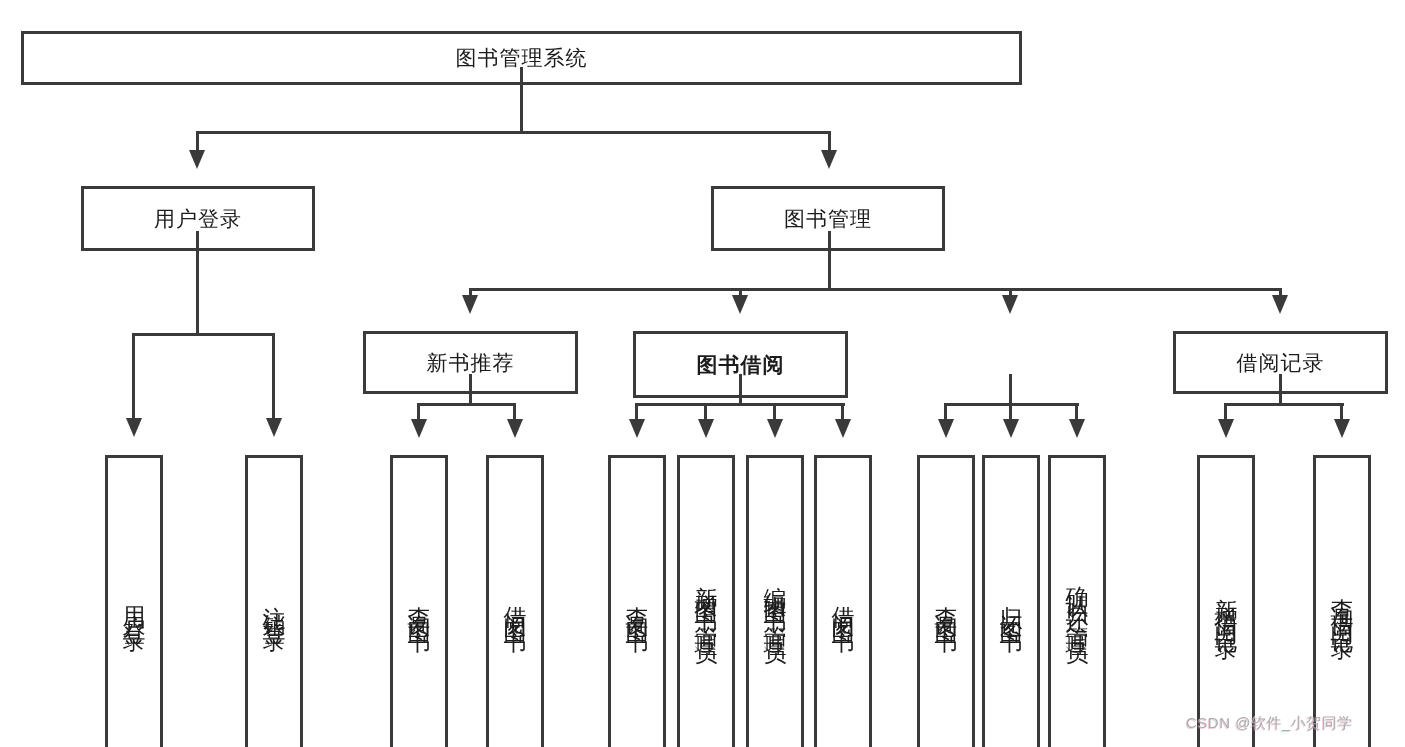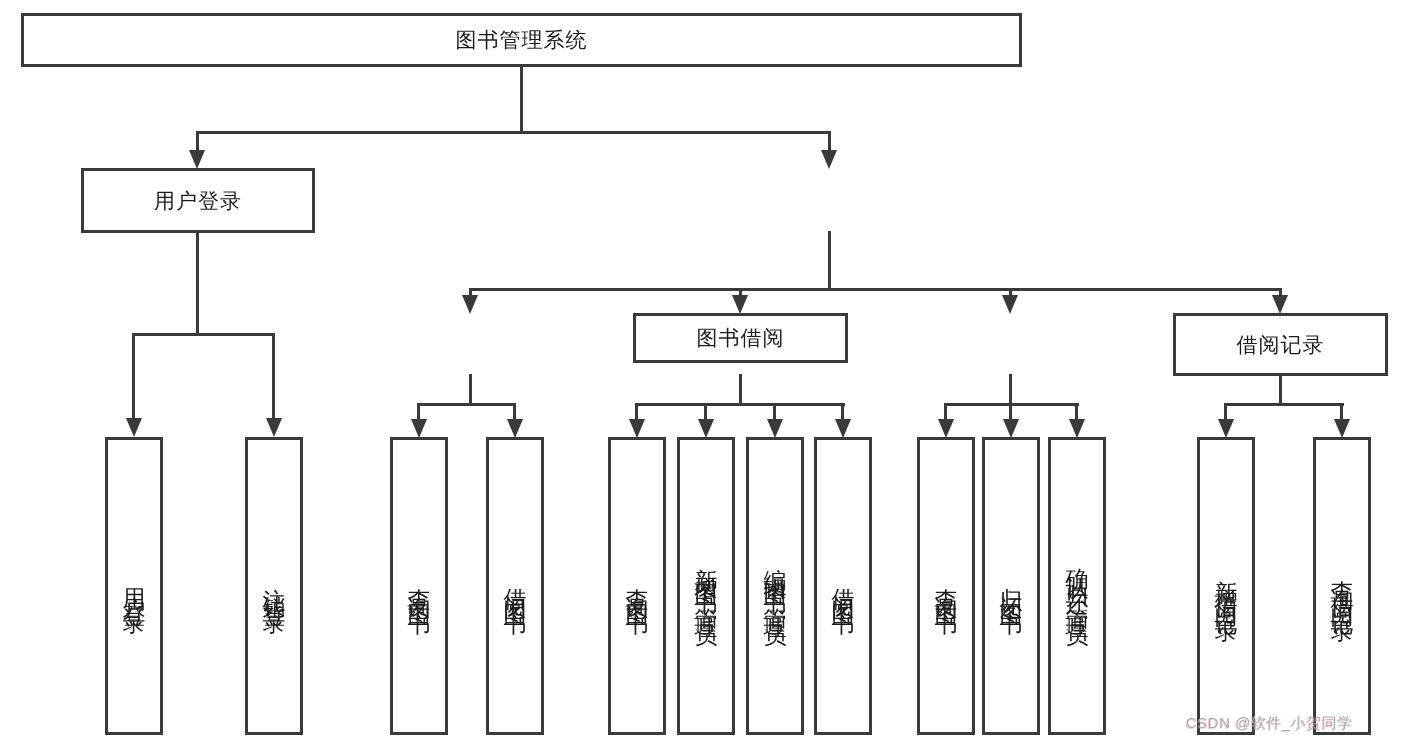--- a/index.html
+++ b/index.html
@@ -3,21 +3,21 @@
 <meta charset="utf-8">
 <style>
   html,body{margin:0;padding:0;background:#ffffff;}
   #stage{
     position:relative;width:1405px;height:747px;background:#ffffff;overflow:hidden;
     font-family:"Liberation Sans","DejaVu Sans",sans-serif;
   }
   .box{
     position:absolute;box-sizing:border-box;border:3px solid #3a3a3a;background:#ffffff;
     display:flex;align-items:center;justify-content:center;
-    color:#1c1c1c;font-size:21px;letter-spacing:1px;
+    color:#1c1c1c;font-size:21px;letter-spacing:1px;margin-top:18px;
   }
   .leaf{font-size:23px;}
   .leaf .vtext{
     writing-mode:vertical-rl;text-orientation:mixed;
     letter-spacing:8px;line-height:1;white-space:nowrap;
   }
   .vline,.hline{position:absolute;background:#3a3a3a;}
   .vline{width:3px;}
   .hline{height:3px;}
   .arrow{
@@ -36,22 +36,28 @@
 
 <div id="stage">
 
   <div class="box" style="left:21px;top:13px;width:1001px;height:54px;">
     <span>图书管理系统</span>
   </div>
 
   <div class="box" style="left:81px;top:168px;width:234px;height:65px;">
     <span>用户登录</span>
   </div>
+  <div class="box" style="left:711px;top:168px;width:234px;height:65px;">
+    <span>图书管理</span>
+  </div>
 
-  <div class="box" style="left:633px;top:313px;width:215px;height:50px;">
+  <div class="box" style="left:363px;top:313px;width:215px;height:63px;">
+    <span>新书推荐</span>
+  </div>
+  <div class="box" style="left:633px;top:313px;width:215px;height:67px;font-weight:bold;">
     <span>图书借阅</span>
   </div>
   <div class="box" style="left:1173px;top:313px;width:215px;height:63px;">
     <span>借阅记录</span>
   </div>
 
   <div class="box leaf" style="left:105px;top:437px;width:58px;height:298px;">
     <span class="vtext">用户登录</span>
   </div>
   <div class="box leaf" style="left:245px;top:437px;width:58px;height:298px;">

